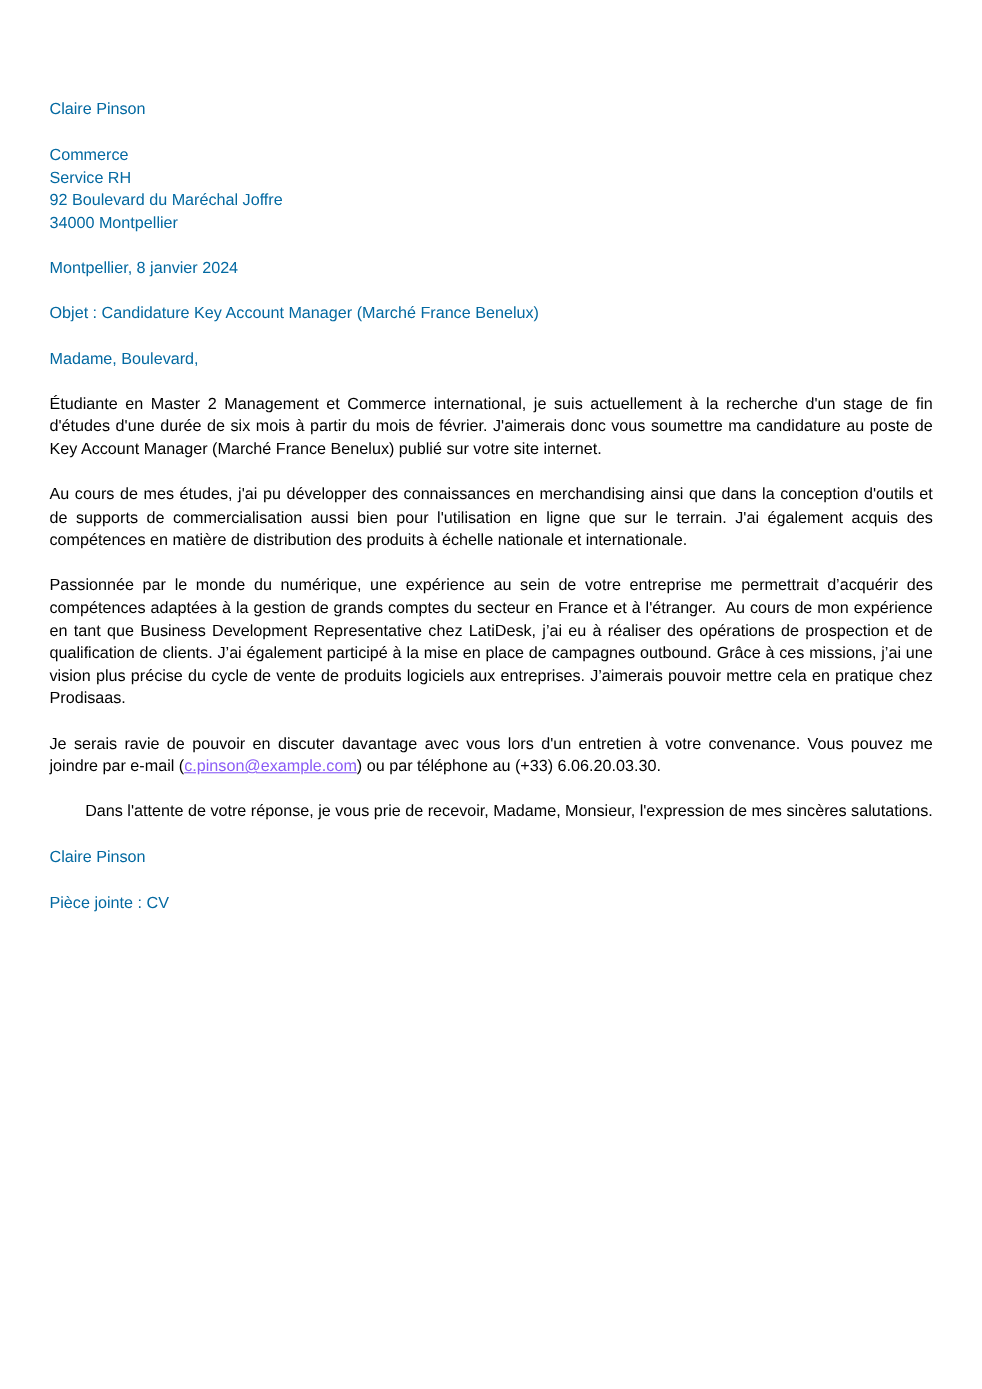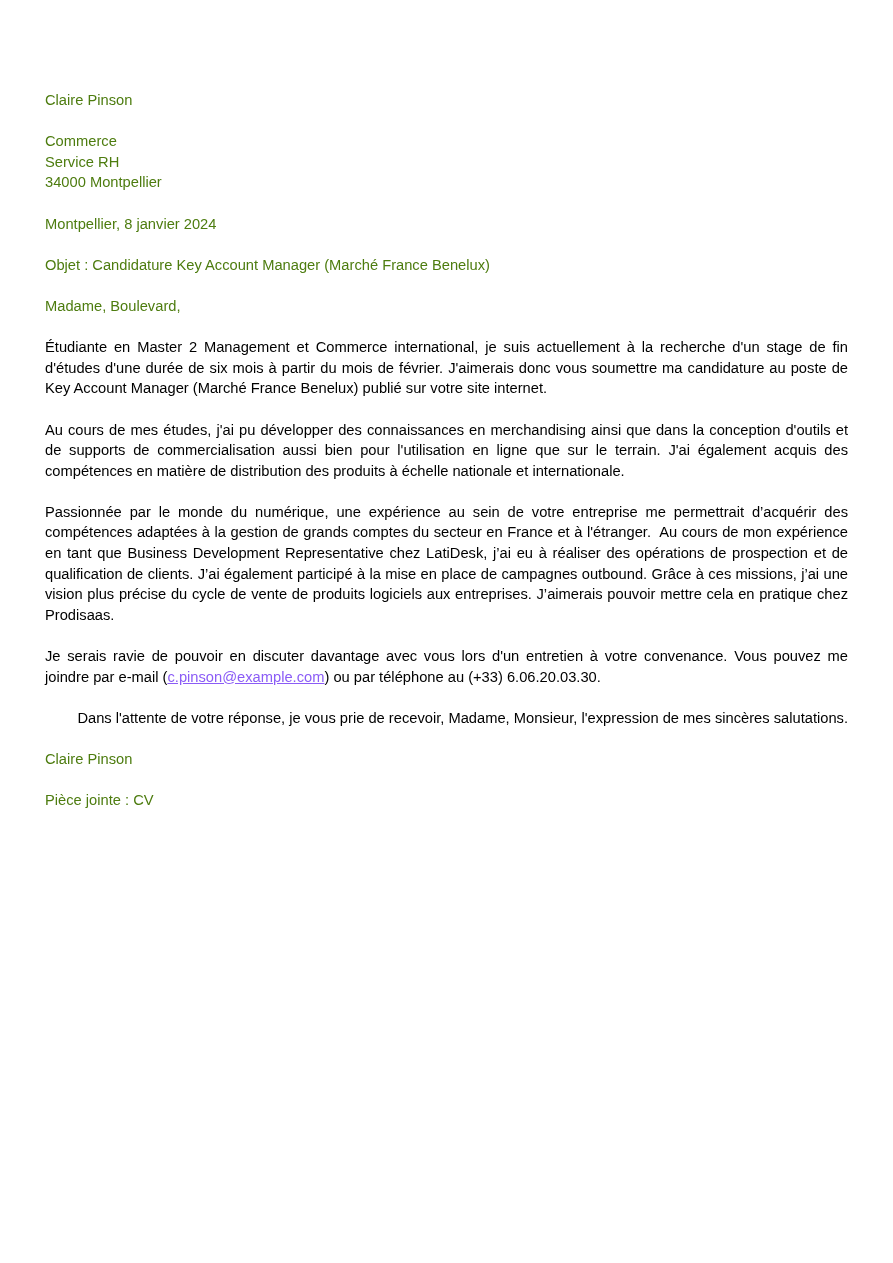--- a/index.html
+++ b/index.html
@@ -22,21 +22,21 @@
     background: #ffffff;
     box-sizing: border-box;
     padding: 90px 45px 0 45px;
   }
   .letter {
     width: 803px;
   }
   .line {
     font-size: 14.7px;
     line-height: 20.6px;
-    color: #4d7c0f;
+    color: #0369a1;
     white-space: pre-wrap;
   }
   .block {
     margin: 0;
   }
   .para {
     font-size: 14.7px;
     line-height: 20.6px;
     text-align: justify;
     text-justify: inter-word;
@@ -65,20 +65,21 @@
 <div class="page">
   <div class="letter">
 
     <div class="line block">Claire Pinson</div>
 
     <div class="gap-sender"></div>
 
     <div>
       <div class="line">Commerce</div>
       <div class="line">Service RH</div>
+      <div class="line">92 Boulevard du Maréchal Joffre</div>
       <div class="line">34000 Montpellier</div>
     </div>
 
     <div class="gap-block"></div>
 
     <div class="line block">Montpellier, 8 janvier 2024</div>
 
     <div class="gap-block"></div>
 
     <div class="line block">Objet : Candidature Key Account Manager (Marché France Benelux)</div>

